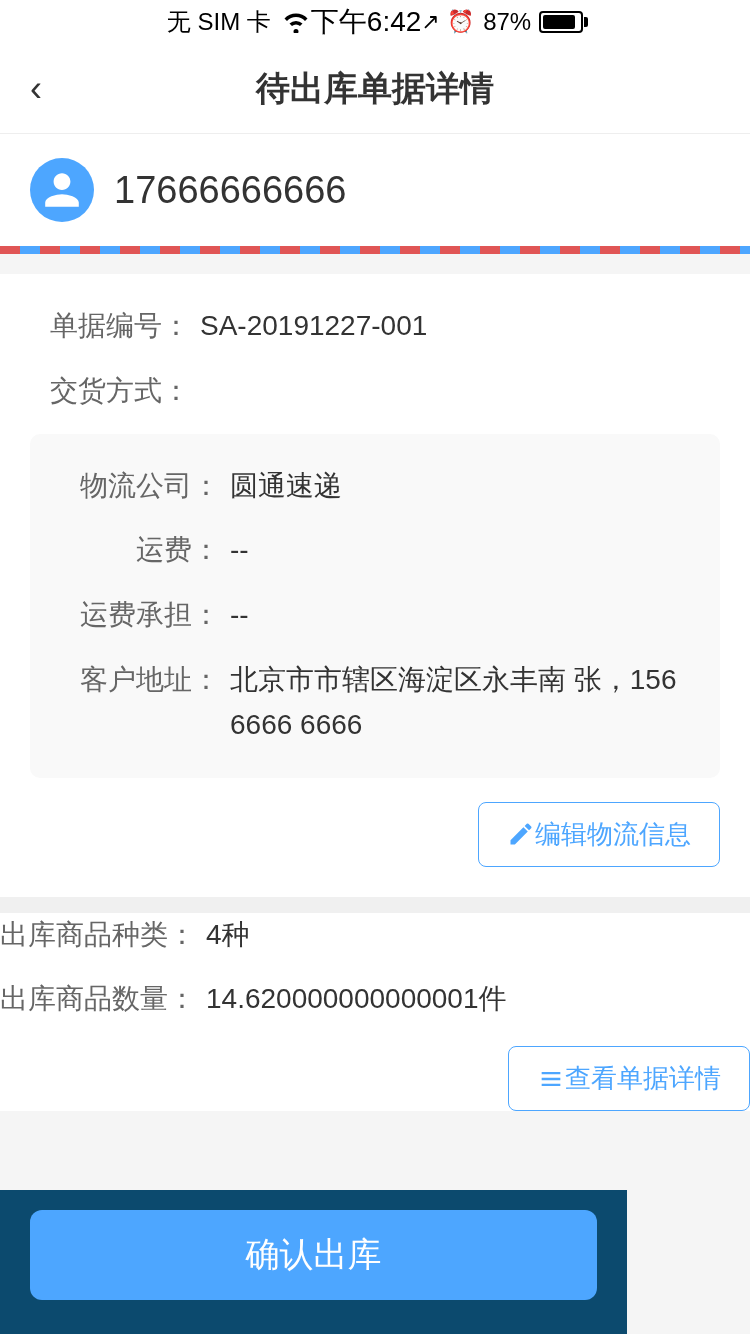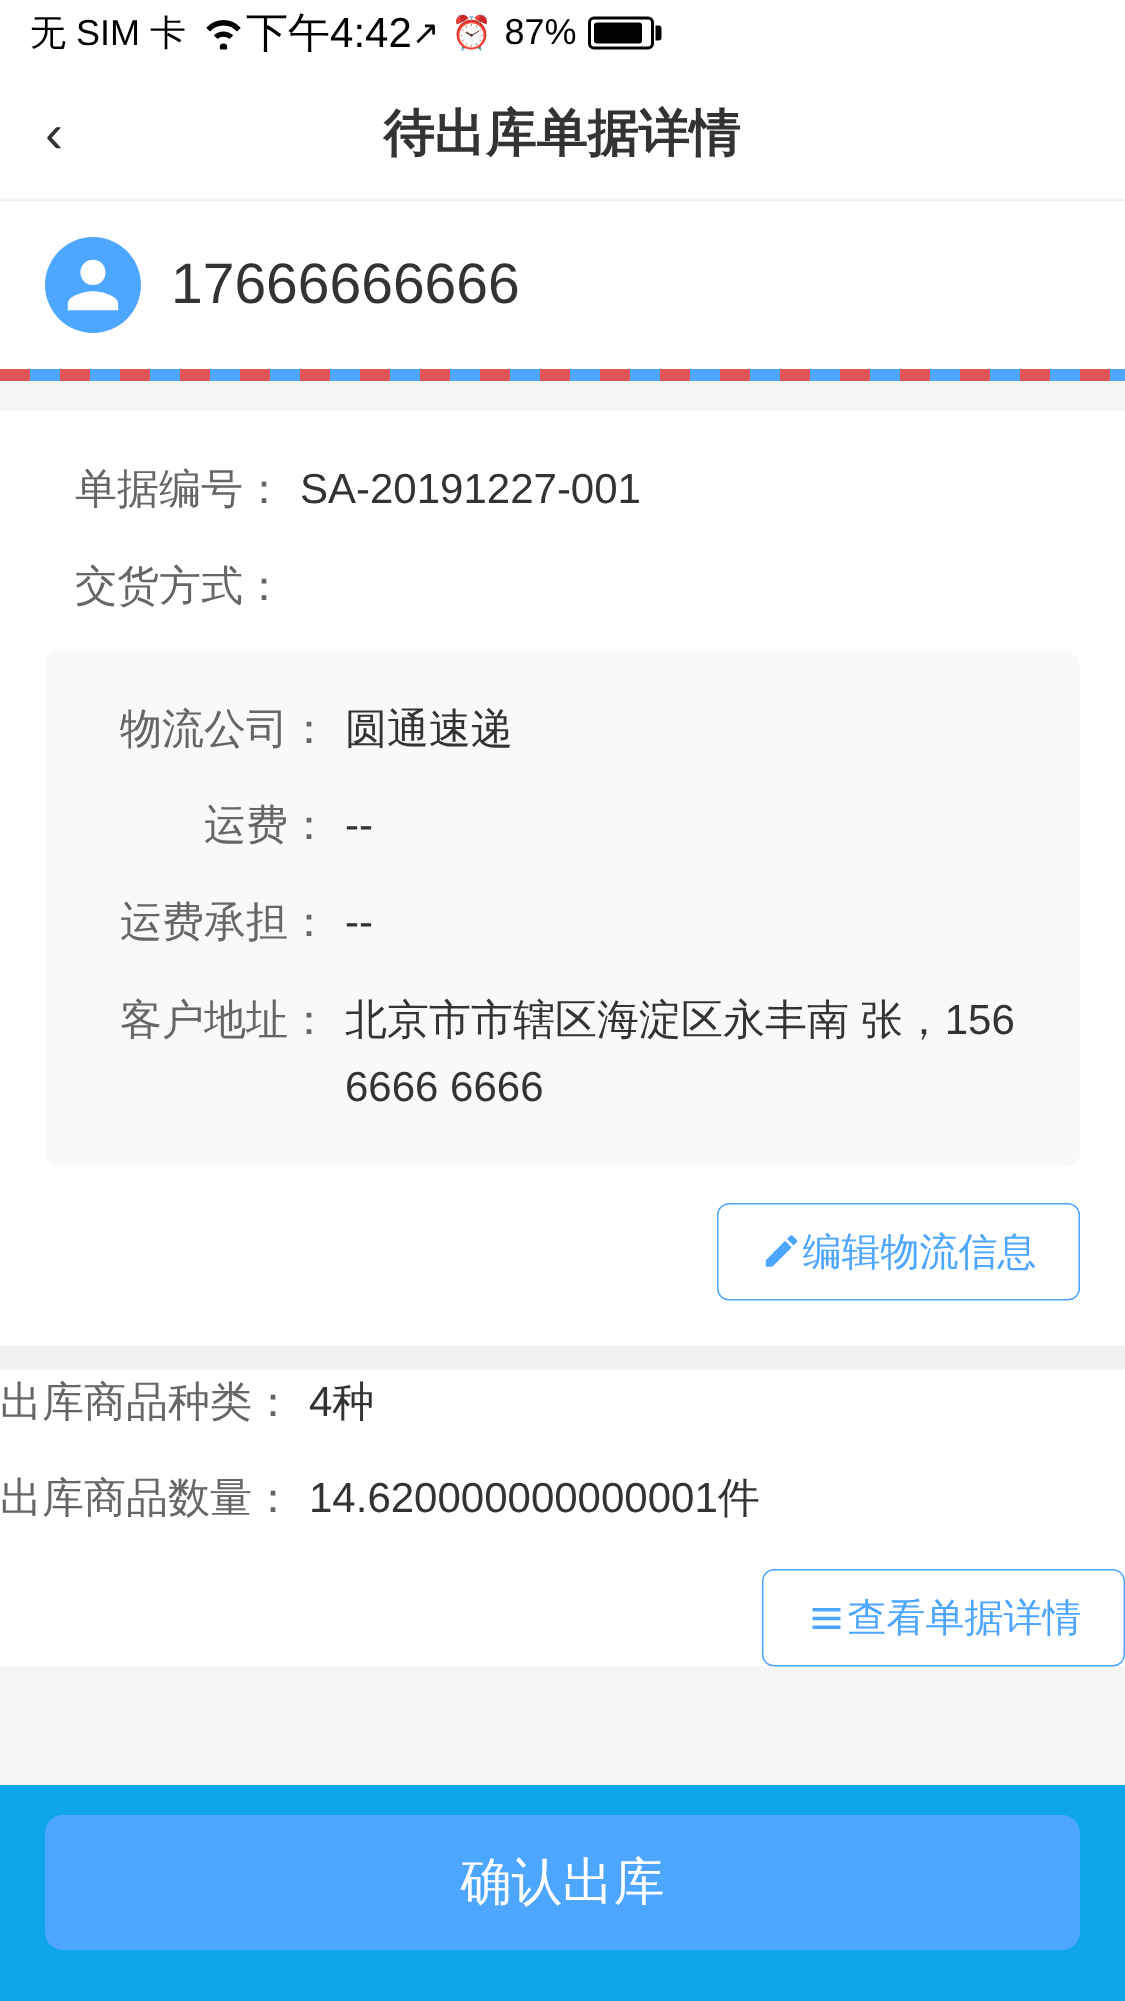--- a/index.html
+++ b/index.html
@@ -13,21 +13,21 @@
       font-size: 28px;
     }
 
     
     .status-bar {
       width: 750px;
       height: 44px;
       background: #fff;
       display: flex;
       align-items: center;
-      justify-content: flex-start;
+      justify-content: center;
       padding: 0 20px;
       font-size: 24px;
       color: #000;
     }
     .status-bar-left {
       display: flex;
       align-items: center;
       gap: 10px;
     }
     .status-bar-center {
@@ -228,23 +228,23 @@
     .bottom-spacer {
       height: 200px;
       background: #f5f5f5;
     }
 
     
     .bottom-bar {
       position: fixed;
       bottom: 0;
       left: 0;
-      width: 750px;
+      width: 627px;
       padding: 20px 30px 34px;
-      background: #0ea5e9;
+      background: #0c4a6e;
     }
     .confirm-btn {
       width: 100%;
       height: 90px;
       background: #4da6ff;
       border: none;
       border-radius: 12px;
       color: #fff;
       font-size: 34px;
       font-weight: 500;
@@ -261,21 +261,21 @@
 </head>
 <body>
 
 <div class="status-bar">
   <div class="status-bar-left">
     <span>无 SIM 卡</span>
     <svg width="30" height="22" viewBox="0 0 30 22" fill="none">
       <path d="M15 18a2.5 2.5 0 1 1 0 5 2.5 2.5 0 0 1 0-5zm-6.5-5.5a9.5 9.5 0 0 1 13 0l-2.5 2.5a6 6 0 0 0-8 0l-2.5-2.5zm-5-5a15.5 15.5 0 0 1 23 0l-2.5 2.5a12 12 0 0 0-18 0L3.5 7.5z" fill="#000"></path>
     </svg>
   </div>
-  <div class="status-bar-center">下午4:42</div>
+  <div class="status-bar-center">下午6:42</div>
   <div class="status-bar-right">
     <span style="font-size:22px;">↗</span>
     <span style="font-size:22px;">⏰</span>
     <span>87%</span>
     <div class="battery-icon">
       <div class="battery-fill"></div>
     </div>
   </div>
 </div>
 

